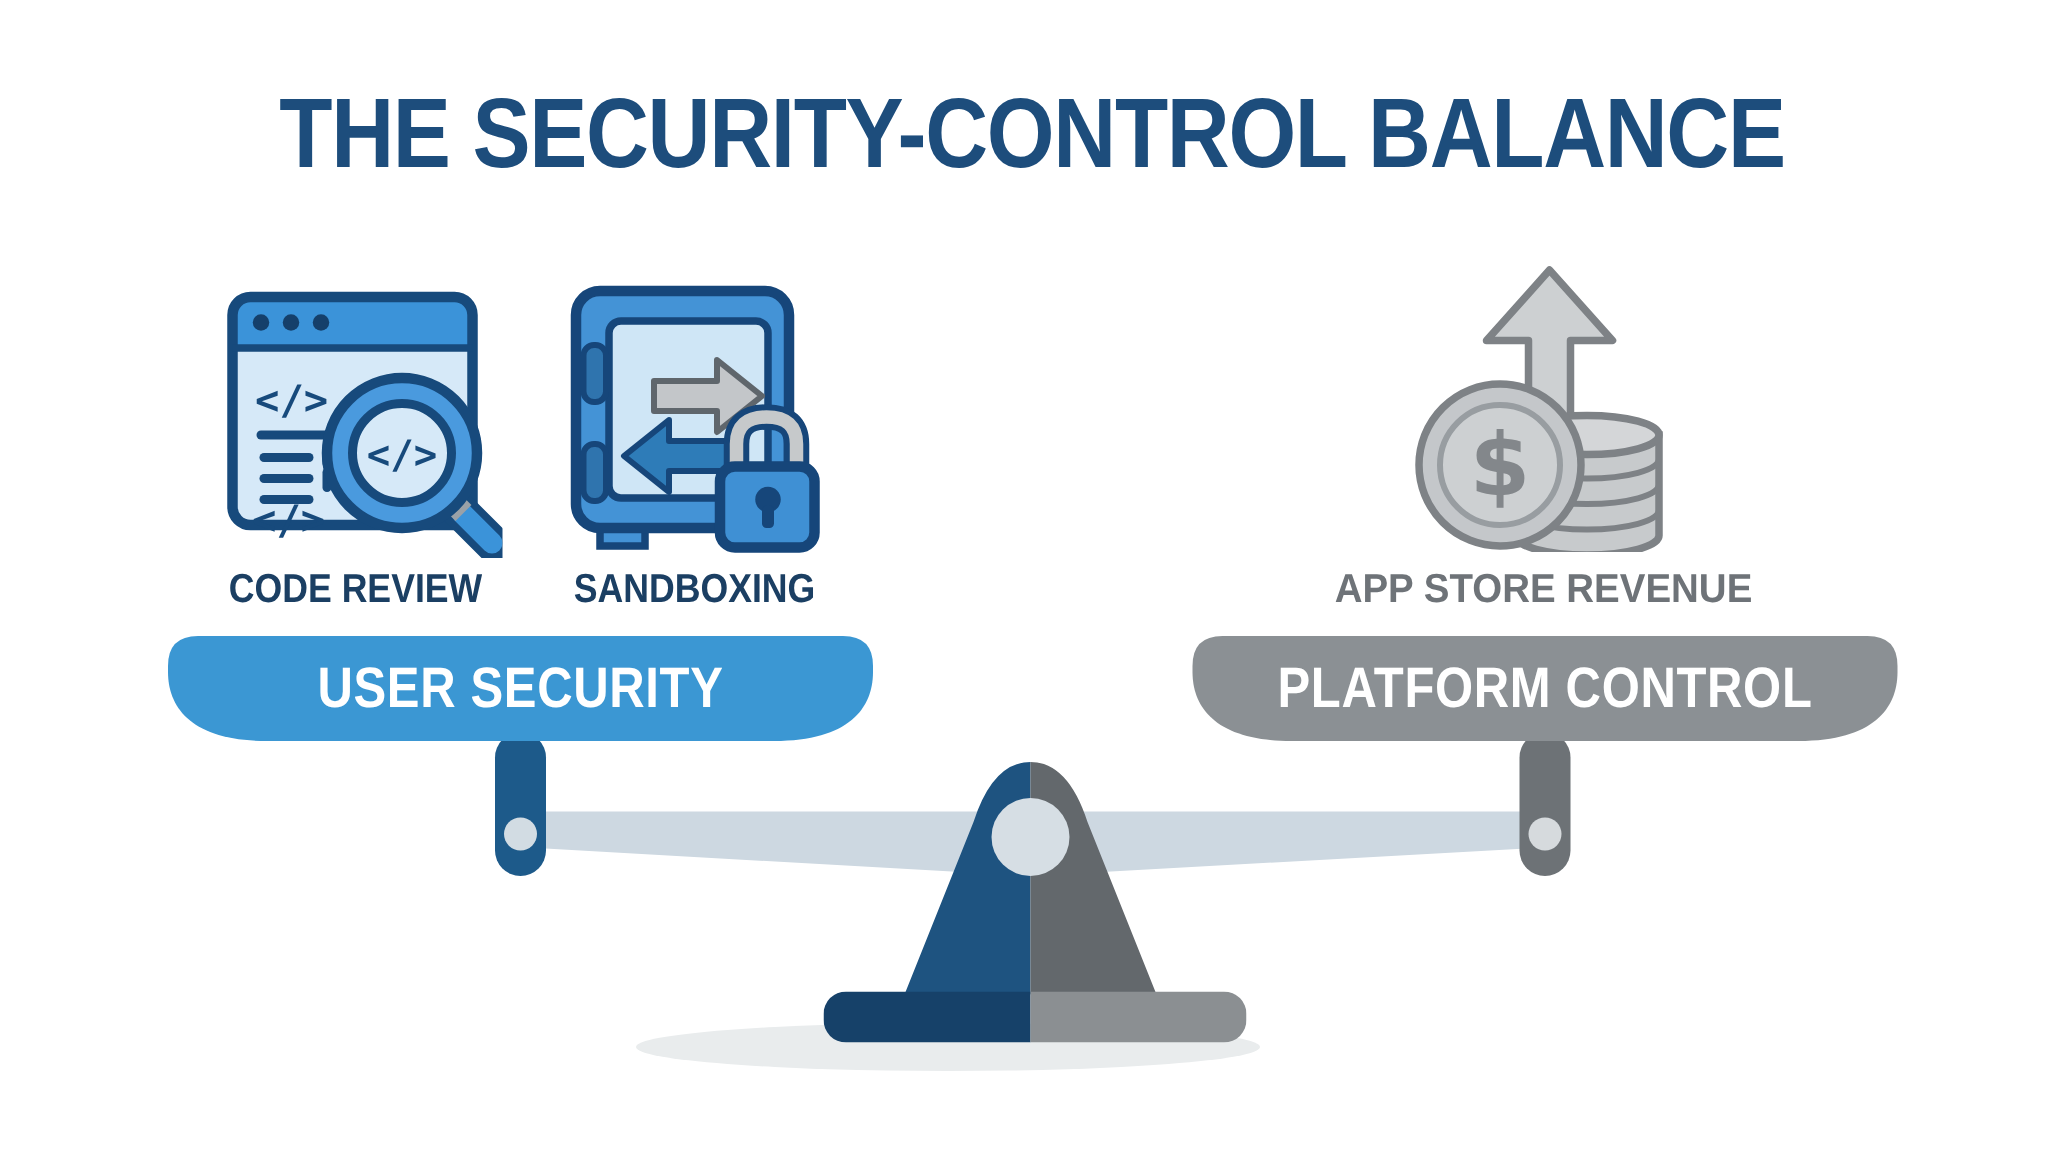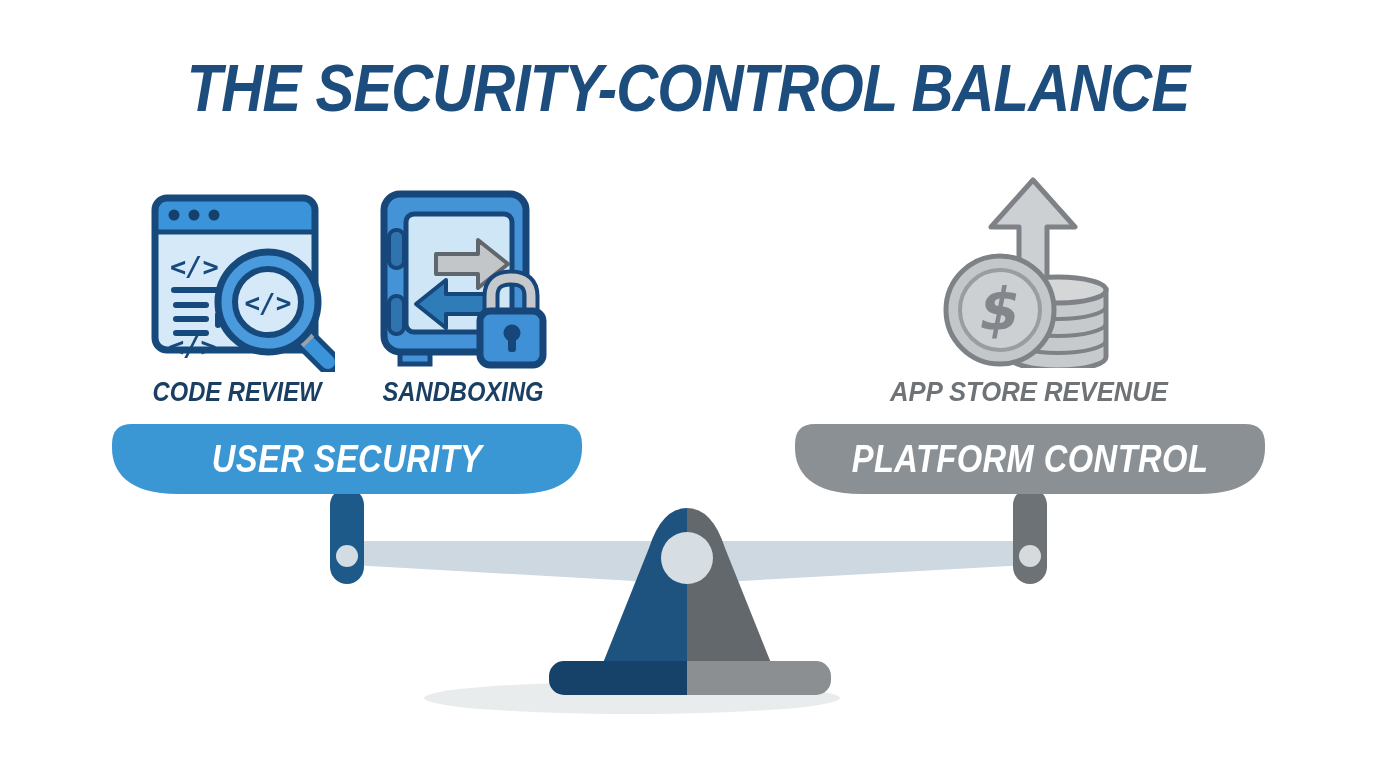--- a/index.html
+++ b/index.html
@@ -1,18 +1,18 @@
 <!DOCTYPE html>
 <html><head>
 <meta charset="utf-8">
 <style>
   html,body{margin:0;padding:0;background:#ffffff;}
   #canvas{
     position:relative;width:1376px;height:768px;background:#ffffff;
-    overflow:hidden;font-family:"Liberation Sans",sans-serif;font-style:italic;
+    overflow:hidden;font-family:"Liberation Sans",sans-serif;
   }
   .title{
     position:absolute;top:50px;left:50%;
     transform:translateX(-50%) scaleX(0.88);transform-origin:center;
     font-size:66px;font-weight:700;letter-spacing:-1px;white-space:nowrap;
     color:#1d4d7c;
   }
   .icon{position:absolute;}
   .item-label{
     position:absolute;top:376px;line-height:32px;white-space:nowrap;

